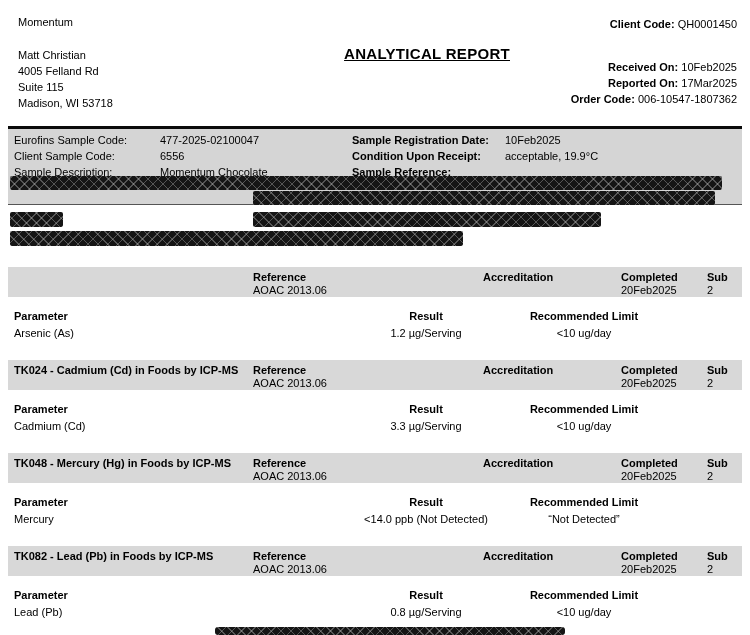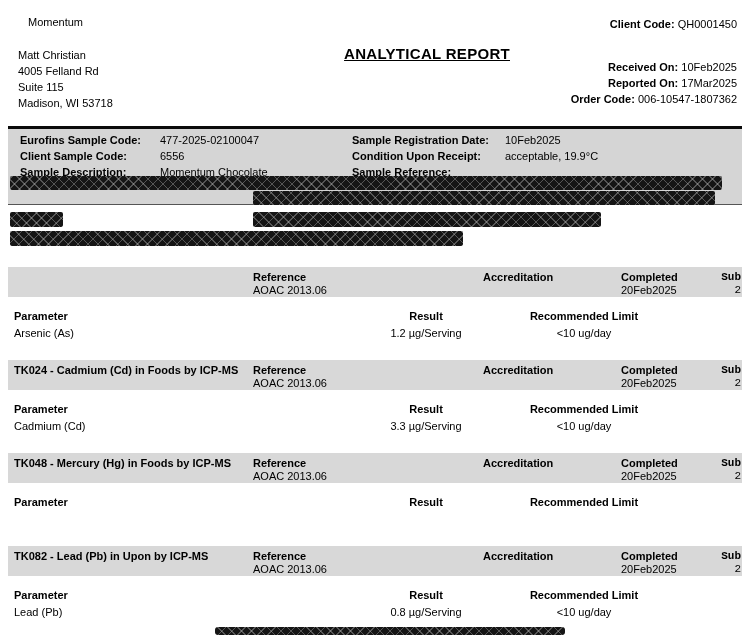--- a/index.html
+++ b/index.html
@@ -4,39 +4,39 @@
 <style>
   html,body{margin:0;padding:0;background:#fff;}
   .page{
     position:relative;width:750px;height:635px;background:#ffffff;
     font-family:"Liberation Sans","DejaVu Sans",sans-serif;
     font-size:11px;color:#000;overflow:hidden;
   }
   .abs{position:absolute;}
   .b{font-weight:bold;}
   
-  .company{left:28px;top:16px;}
+  .company{left:18px;top:16px;}
   .recipient{left:18px;top:47px;line-height:16px;}
   .title-block{left:200px;top:45px;width:310px;text-align:right;text-decoration:underline;}
   .report-title{font-size:15px;font-weight:bold;letter-spacing:.3px;}
   .report-number{margin-top:11px;font-size:11px;}
   .hdr-right{right:13px;text-align:right;}
   .hdr-client{top:18px;}
   .hdr-received{top:61px;}
   .hdr-reported{top:77px;}
   .hdr-order{top:93px;margin-left:47px;}
   
   .sample-box{
     left:8px;top:126px;width:734px;height:79px;
     background:#d5d5d5;border-top:3px solid #0a0a0a;border-bottom:1px solid #555;
     box-sizing:border-box;
   }
   .sb-row{position:absolute;height:16px;line-height:15px;white-space:nowrap;}
   .sb-l0{top:4px;}  .sb-l1{top:20px;} .sb-l2{top:36px;}
-  .sb-label-l{position:absolute;left:12px;font-weight:bold;}
+  .sb-label-l{position:absolute;left:6px;font-weight:normal;}
   .sb-value-l{position:absolute;left:152px;}
   .sb-label-r{position:absolute;left:344px;font-weight:bold;}
   .sb-value-r{position:absolute;left:497px;}
   
   .redact{
     position:absolute;
     background-color:#151515;
     background-image:
       repeating-linear-gradient(45deg, rgba(190,190,190,.38) 0 1px, transparent 1px 7px),
       repeating-linear-gradient(-45deg, rgba(190,190,190,.38) 0 1px, transparent 1px 7px);
@@ -53,21 +53,21 @@
   .sec-band{
     position:absolute;left:8px;top:0;width:734px;height:30px;
     background:#d8d8d8;line-height:13px;
   }
   .sec-title{position:absolute;left:6px;top:4px;width:228px;font-weight:bold;}
   .sec-ref{position:absolute;left:245px;top:4px;}
   .sec-ref .lbl{font-weight:bold;}
   .sec-accr{position:absolute;left:475px;top:4px;font-weight:bold;}
   .sec-comp{position:absolute;left:613px;top:4px;}
   .sec-comp .lbl{font-weight:bold;}
-  .sec-sub{position:absolute;left:699px;top:4px;width:34px;text-align:right;font-family:Liberation Mono, monospace;}
+  .sec-sub{position:absolute;left:699px;top:4px;width:34px;text-align:left;}
   .sec-sub .lbl{font-weight:bold;}
   .param-line{position:absolute;left:0;top:43px;width:624px;height:15px;}
   .value-line{position:absolute;left:0;top:60px;width:750px;height:15px;}
   .col-param{position:absolute;left:14px;}
   .col-result{position:absolute;left:426px;transform:translateX(-50%);text-align:center;white-space:nowrap;}
   .col-limit{position:absolute;left:584px;transform:translateX(-50%);text-align:center;white-space:nowrap;}
   .s0{top:267px;} .s1{top:360px;} .s2{top:453px;} .s3{top:546px;}
 </style>
 </head>
 <body>
@@ -202,25 +202,30 @@
       <div class="sec-sub">
         <div class="lbl">Sub</div>
         <div>2</div>
       </div>
     </div>
     <div class="param-line">
       <span class="col-param b">Parameter</span>
       <span class="col-result b">Result</span>
       <span class="col-limit b">Recommended Limit</span>
     </div>
+    <div class="value-line">
+      <span class="col-param">Mercury</span>
+      <span class="col-result">&lt;14.0 ppb (Not Detected)</span>
+      <span class="col-limit">“Not Detected”</span>
+    </div>
   </div>
 
   <div class="test-section s3">
     <div class="sec-band">
-      <div class="sec-title">TK082 - Lead (Pb) in Upon by ICP-MS</div>
+      <div class="sec-title">TK082 - Lead (Pb) in Foods by ICP-MS</div>
       <div class="sec-ref">
         <div class="lbl">Reference</div>
         <div>AOAC 2013.06</div>
       </div>
       <div class="sec-accr">Accreditation</div>
       <div class="sec-comp">
         <div class="lbl">Completed</div>
         <div>20Feb2025</div>
       </div>
       <div class="sec-sub">

